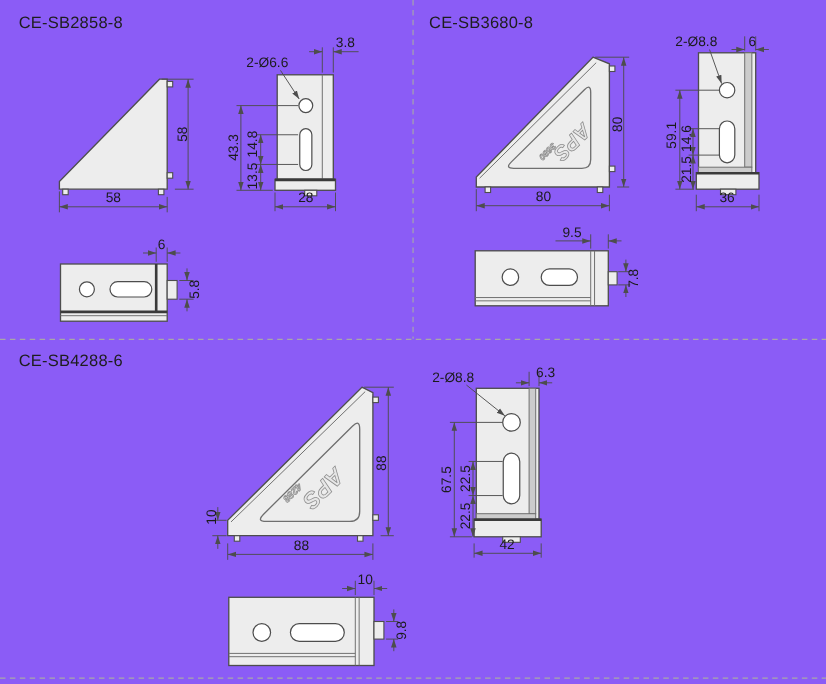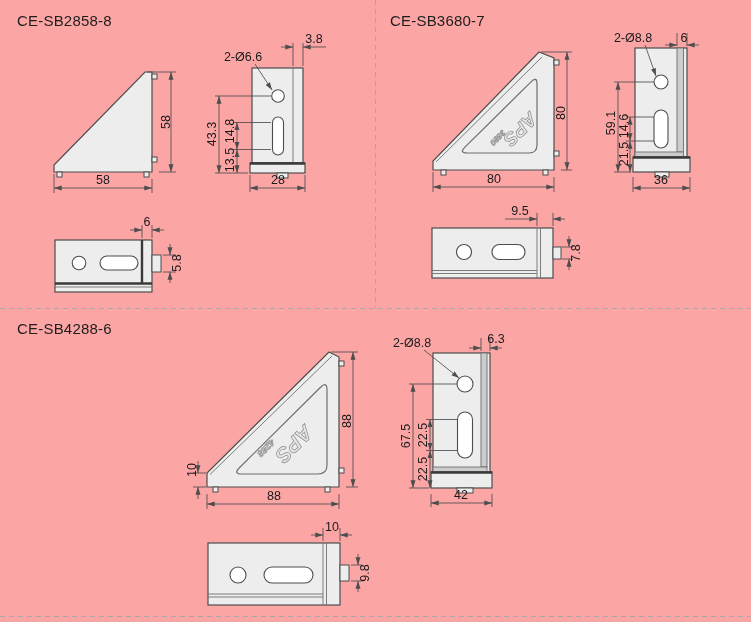--- a/index.html
+++ b/index.html
@@ -1,16 +1,16 @@
 <!DOCTYPE html>
 <html><head>
 <meta charset="utf-8">
 <style>
   html,body{margin:0;padding:0;background:#ffffff;}
-  .page{position:relative;width:751px;height:622px;background:#fca5a5;overflow:hidden;
+  .page{position:relative;width:751px;height:622px;background:#8b5cf6;overflow:hidden;
         font-family:"Liberation Sans",sans-serif;}
   .title{position:absolute;margin:0;font-size:15px;font-weight:400;color:#1d1d1d;letter-spacing:.2px;}
   .t1{left:17px;top:12px;}
   .t2{left:390px;top:12px;}
   .t3{left:17px;top:320px;}
   svg.drawing{position:absolute;left:0;top:0;}
   .part{fill:#ededed;stroke:#4d4d4d;stroke-width:1.2;}
   .tab{fill:#ededed;stroke:#4d4d4d;stroke-width:1;}
   .hole{fill:#ffffff;stroke:#4d4d4d;stroke-width:1.1;}
   .strip{fill:#cccccc;stroke:#6f6f6f;stroke-width:.9;}
@@ -21,21 +21,21 @@
   .dimtxt{font-size:12.5px;fill:#1b1b1b;}
   .logo{font-weight:bold;font-style:italic;fill:#e6e6e6;stroke:#8d8d8d;stroke-width:.7;}
   .dash{stroke:#a8a8a8;stroke-width:1;stroke-dasharray:5 4;fill:none;}
 </style>
 </head>
 <body>
 
 <div class="page">
 
   <h2 class="title t1">CE-SB2858-8</h2>
-  <h2 class="title t2">CE-SB3680-7</h2>
+  <h2 class="title t2">CE-SB3680-8</h2>
   <h2 class="title t3">CE-SB4288-6</h2>
 
   <svg class="drawing" width="751" height="622" viewBox="0 0 751 622">
     <defs>
       <marker id="arw" viewBox="0 0 10 8" refX="9.5" refY="4" markerWidth="9.5" markerHeight="8" orient="auto-start-reverse">
         <path d="M0,0.9 L9.5,4 L0,7.1 Z" fill="#4d4d4d"></path>
       </marker>
     </defs>
 
     <g>

